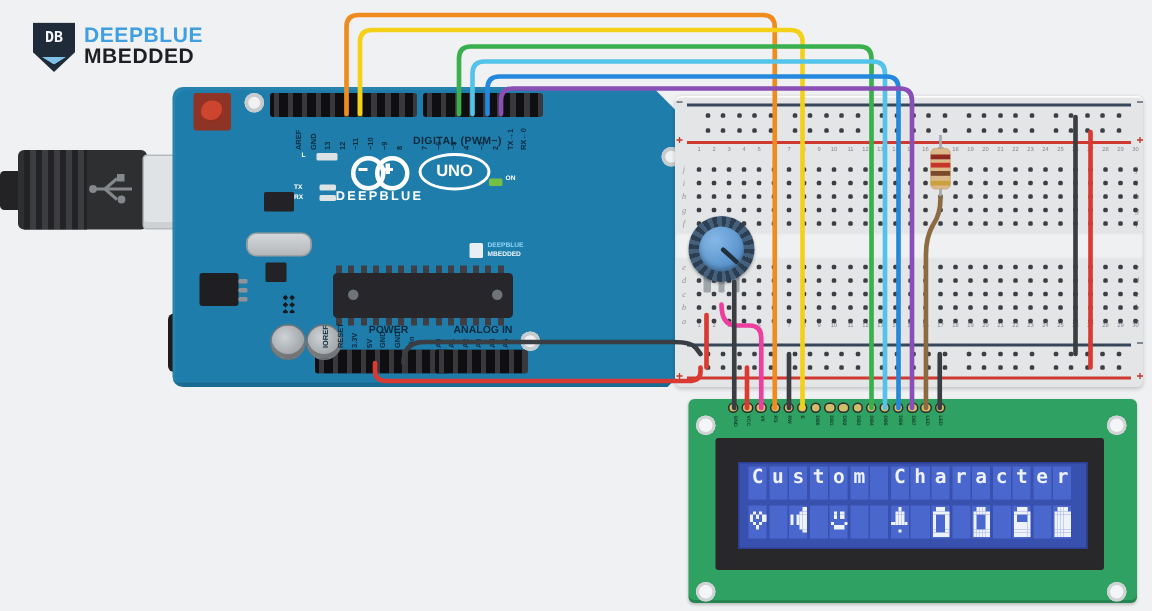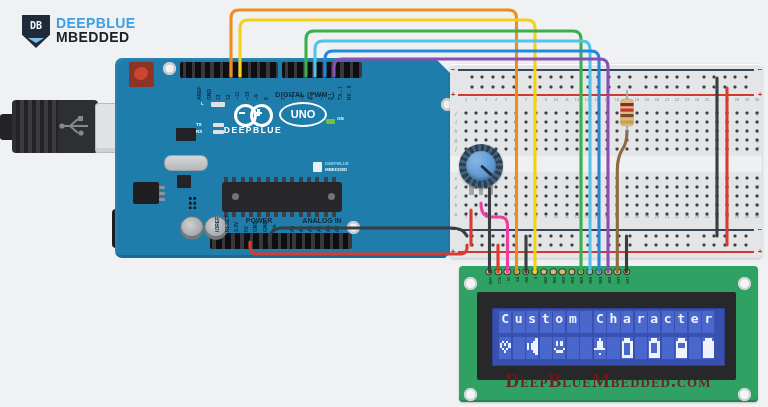--- a/index.html
+++ b/index.html
@@ -198,21 +198,20 @@
   <div class="abs" id="pot-knob"></div>
   <div class="abs" id="pot-pointer"></div>
 
   <div class="abs" id="lcd">
     <div class="abs mhole2" style="left:5px;top:11px;"></div>
     <div class="abs mhole2" style="left:279px;top:11px;"></div>
     <div class="abs mhole2" style="left:5px;top:122px;"></div>
     <div class="abs mhole2" style="left:279px;top:122px;"></div>
     <div class="abs" id="lcd-bezel"></div>
     <div class="abs" id="lcd-screen"></div>
-    <div class="abs" id="lcd-wm">DeepBlueMbedded.com</div>
   <div class="lcdpin" style="left: 30px; top: 6px;"></div>
       <div class="plbl" style="left: 32.5px; top: 11px;">GND</div>
       <div class="lcdpin" style="left: 39.17px; top: 6px;"></div>
       <div class="plbl" style="left: 41.67px; top: 11px;">VCC</div>
       <div class="lcdpin" style="left: 48.34px; top: 6px;"></div>
       <div class="plbl" style="left: 50.84px; top: 11px;">V0</div>
       <div class="lcdpin" style="left: 57.51px; top: 6px;"></div>
       <div class="plbl" style="left: 60.01px; top: 11px;">RS</div>
       <div class="lcdpin" style="left: 66.68px; top: 6px;"></div>
       <div class="plbl" style="left: 69.18px; top: 11px;">RW</div>

